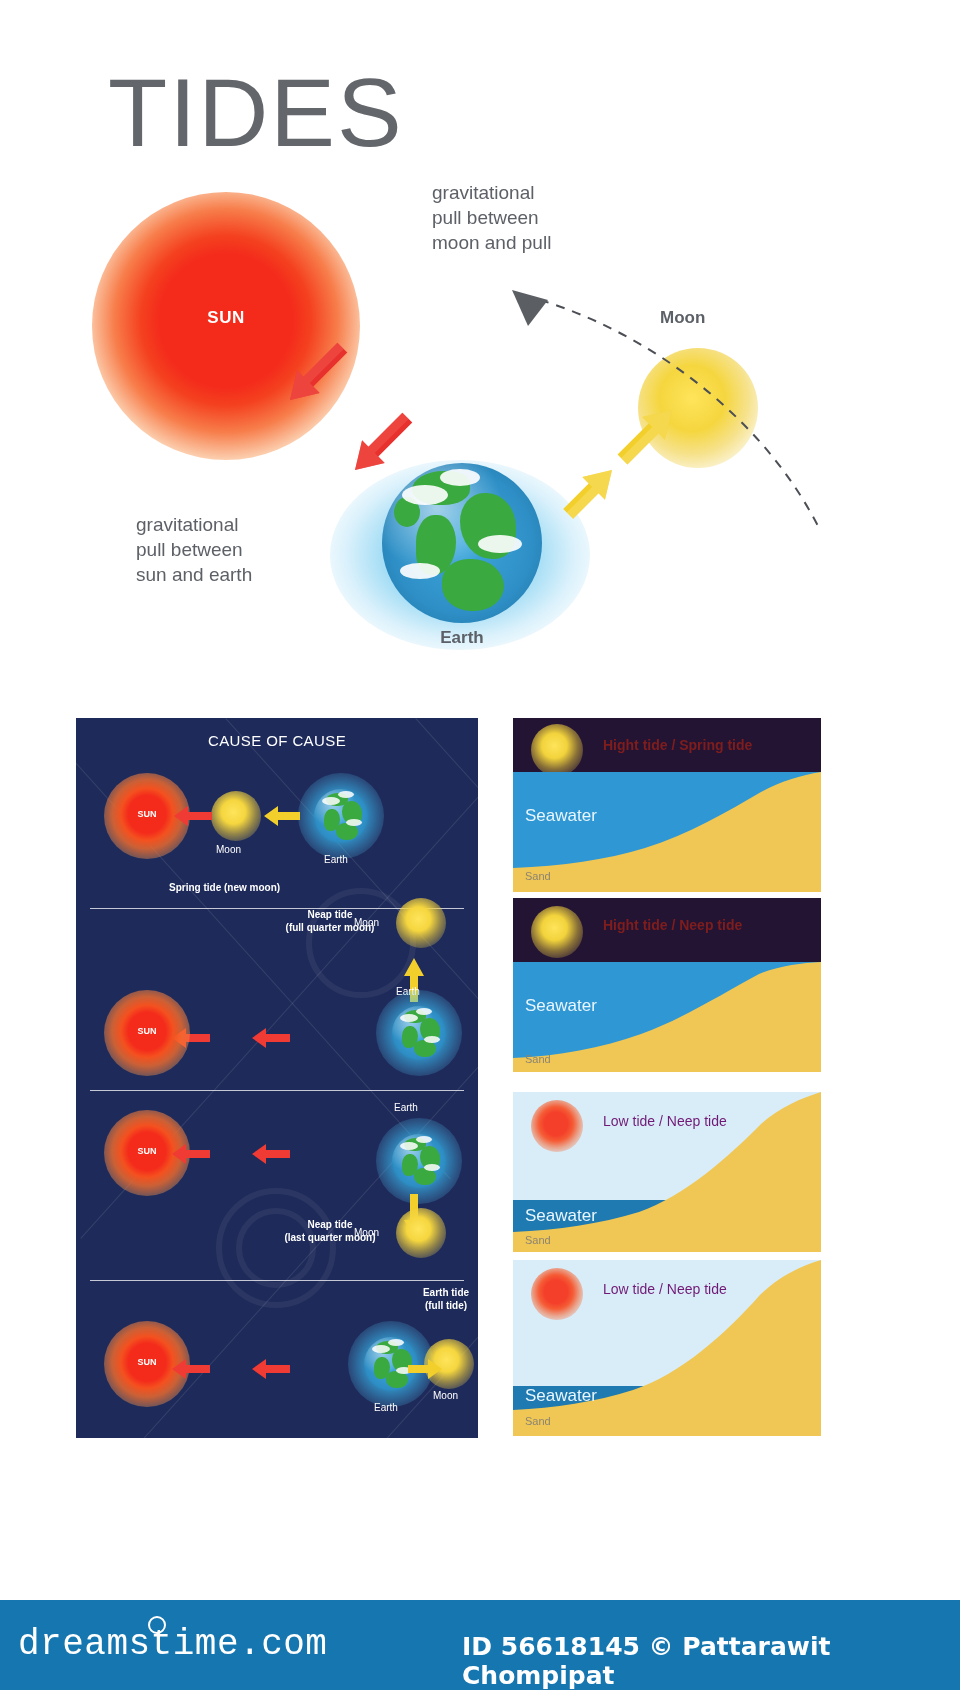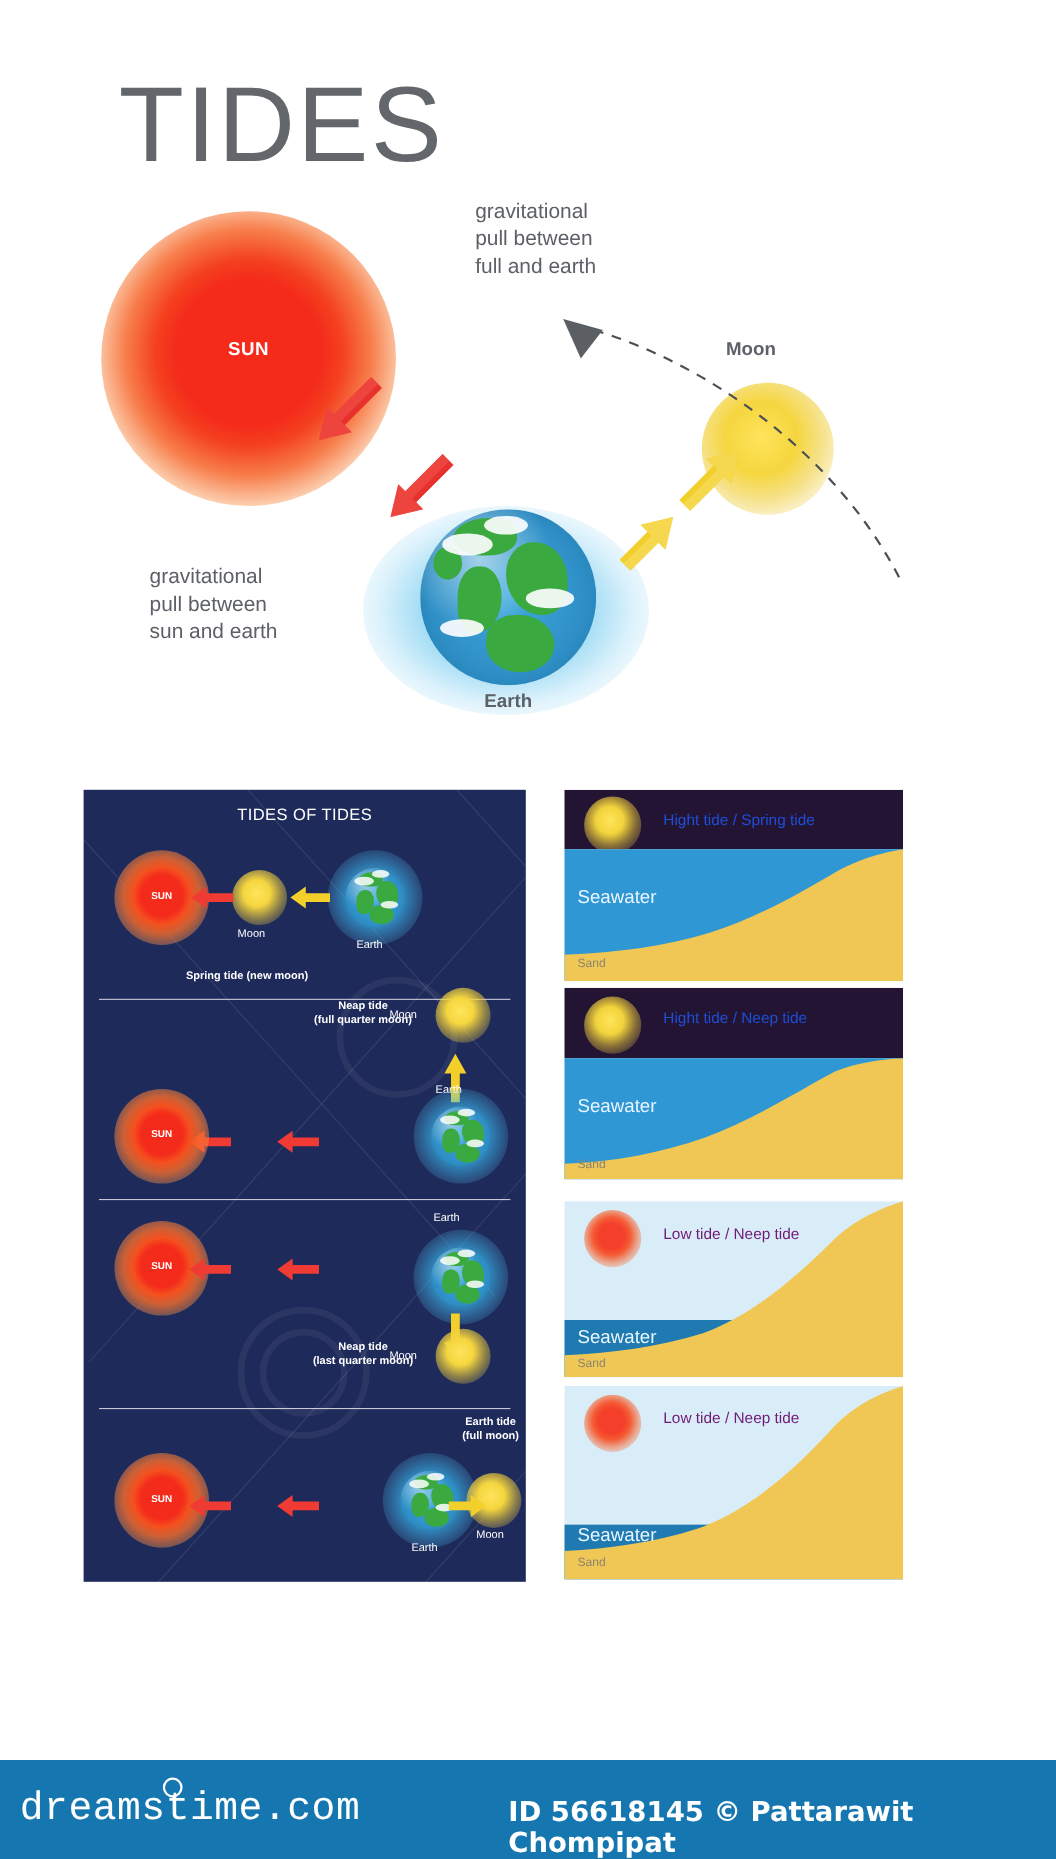--- a/index.html
+++ b/index.html
@@ -152,21 +152,21 @@
 
   .p-label { position: absolute; color: #ffffff; font-size: 10px; }
   .p-label-b { position: absolute; color: #ffffff; font-size: 10px; font-weight: bold; line-height: 13px; }
 
   
   .tide-panel { position: absolute; left: 513px; width: 308px; overflow: hidden; }
   .sky { position: absolute; left: 0; top: 0; width: 100%; }
   .sky-night { background: #241433; }
   .sky-day  { background: #d9edf9; }
   .sky-title { position: absolute; left: 90px; font-size: 14px; line-height: 1; }
-  .sky-title-night { color: #1d4ed8; }
+  .sky-title-night { color: #7f1d1d; font-weight: bold; }
   .sky-title-day { color: #701a75; }
   .night-moon {
     position: absolute; left: 18px; width: 52px; height: 52px; border-radius: 50%;
     background: radial-gradient(circle at 45% 42%,
       #ffe45b 0%, #f2d33c 30%, rgba(238,205,60,0.5) 56%,
       rgba(238,208,90,0.18) 78%, rgba(255,255,255,0) 100%);
   }
   .day-sun {
     position: absolute; left: 18px; width: 52px; height: 52px; border-radius: 50%;
     background: radial-gradient(circle at 48% 46%,
@@ -231,21 +231,21 @@
       <div class="cloudp c4"></div>
   </div>
   <div class="earth-label">Earth</div>
 
   <div class="moon-glow"></div>
   <div class="moon-label">Moon</div>
 
   <div class="lbl-moon-earth">
     <div>gravitational</div>
     <div>pull between</div>
-    <div>full and earth</div>
+    <div>moon and pull</div>
   </div>
 
   <div class="lbl-sun-earth">
     <div>gravitational</div>
     <div>pull between</div>
     <div>sun and earth</div>
   </div>
 
   <svg class="svg-layer" viewBox="0 0 960 530">
 
@@ -281,21 +281,21 @@
   <div class="wm-line" style="left:-40px; top:0; width:620px; transform:rotate(48deg);"></div>
   <div class="wm-line" style="left:150px; top:0; width:640px; transform:rotate(48deg);"></div>
   <div class="wm-line" style="left:340px; top:0; width:640px; transform:rotate(48deg);"></div>
   <div class="wm-line" style="left:420px; top:60px; width:620px; transform:rotate(132deg);"></div>
   <div class="wm-line" style="left:420px; top:330px; width:620px; transform:rotate(132deg);"></div>
   <div class="wm-line" style="left:420px; top:600px; width:620px; transform:rotate(132deg);"></div>
   <div class="spiral spiral-lt" style="left:140px; top:470px; width:120px; height:120px;"></div>
   <div class="spiral spiral-lt" style="left:160px; top:490px; width:80px; height:80px;"></div>
   <div class="spiral spiral-lt" style="left:230px; top:170px; width:110px; height:110px;"></div>
 
-  <div class="cause-title">TIDES OF TIDES</div>
+  <div class="cause-title">CAUSE OF CAUSE</div>
 
   <div>
     <div class="mini-sun" style="left:28px; top:55px;"></div>
     <div class="mini-sun-label" style="left:28px; top:91px;">SUN</div>
     <div class="mini-moon" style="left:135px; top:73px;"></div>
     <div class="mini-earth-glow" style="left:222px; top:55px;"></div>
     <div class="mini-earth" style="left:238px; top:71px;">
       <div class="ml me1"></div>
         <div class="ml me2"></div>
         <div class="ml me3"></div>
@@ -408,21 +408,21 @@
         <polygon points="176,48 190,38 190,44 214,44 214,52 190,52 190,58" fill="#ef3b33"></polygon>
       </g>
       <g>
         <polygon points="366,48 352,38 352,44 332,44 332,52 352,52 352,58" fill="#f2cf2a"></polygon>
       </g>
     </svg>
     <div class="p-label" style="left:298px; top:684px;">Earth</div>
     <div class="p-label" style="left:357px; top:672px;">Moon</div>
     <div class="p-label-b" style="left:320px; top:568px; width:100px; text-align:center;">
       <div>Earth tide</div>
-      <div>(full moon)</div>
+      <div>(full tide)</div>
     </div>
   </div>
 </div>
 
 <div class="tide-panel" style="top:718px; height:174px;">
   <div class="sky sky-night" style="height:54px;"></div>
   <div class="night-moon" style="top:6px;"></div>
   <div class="sky-title sky-title-night" style="top:20px;">Hight tide / Spring tide</div>
   <div class="sea" style="top:54px; height:120px;"></div>
   <svg class="sand-svg" style="top:54px; height:120px;" viewBox="0 0 308 120" preserveAspectRatio="none">

